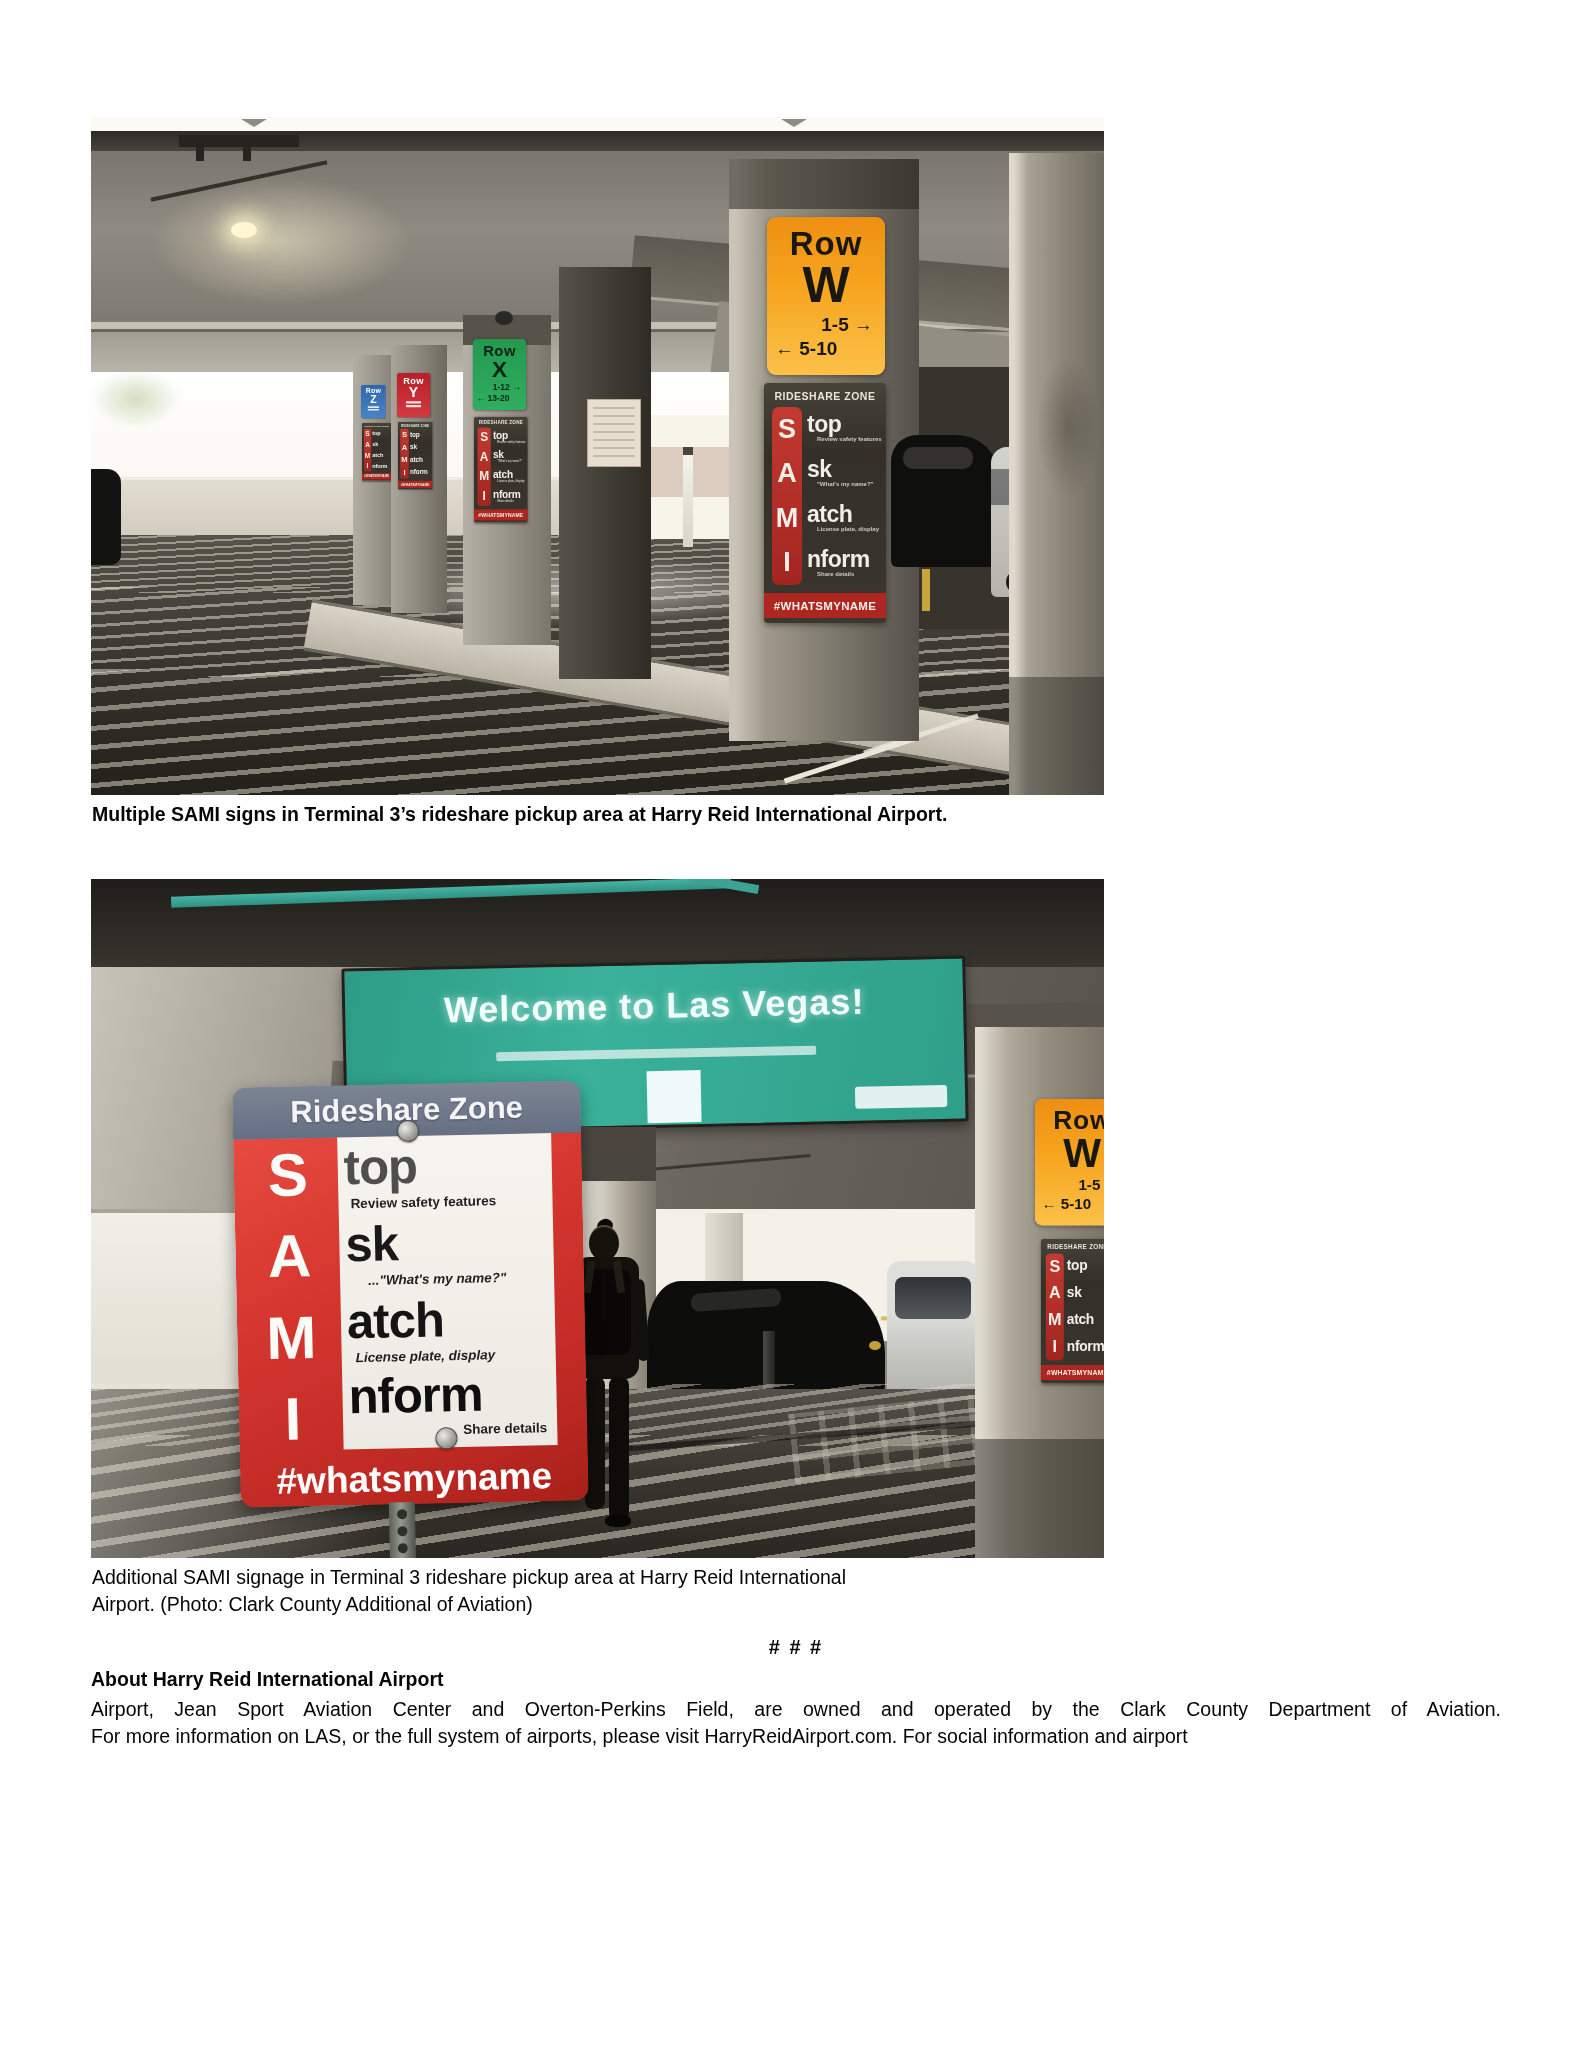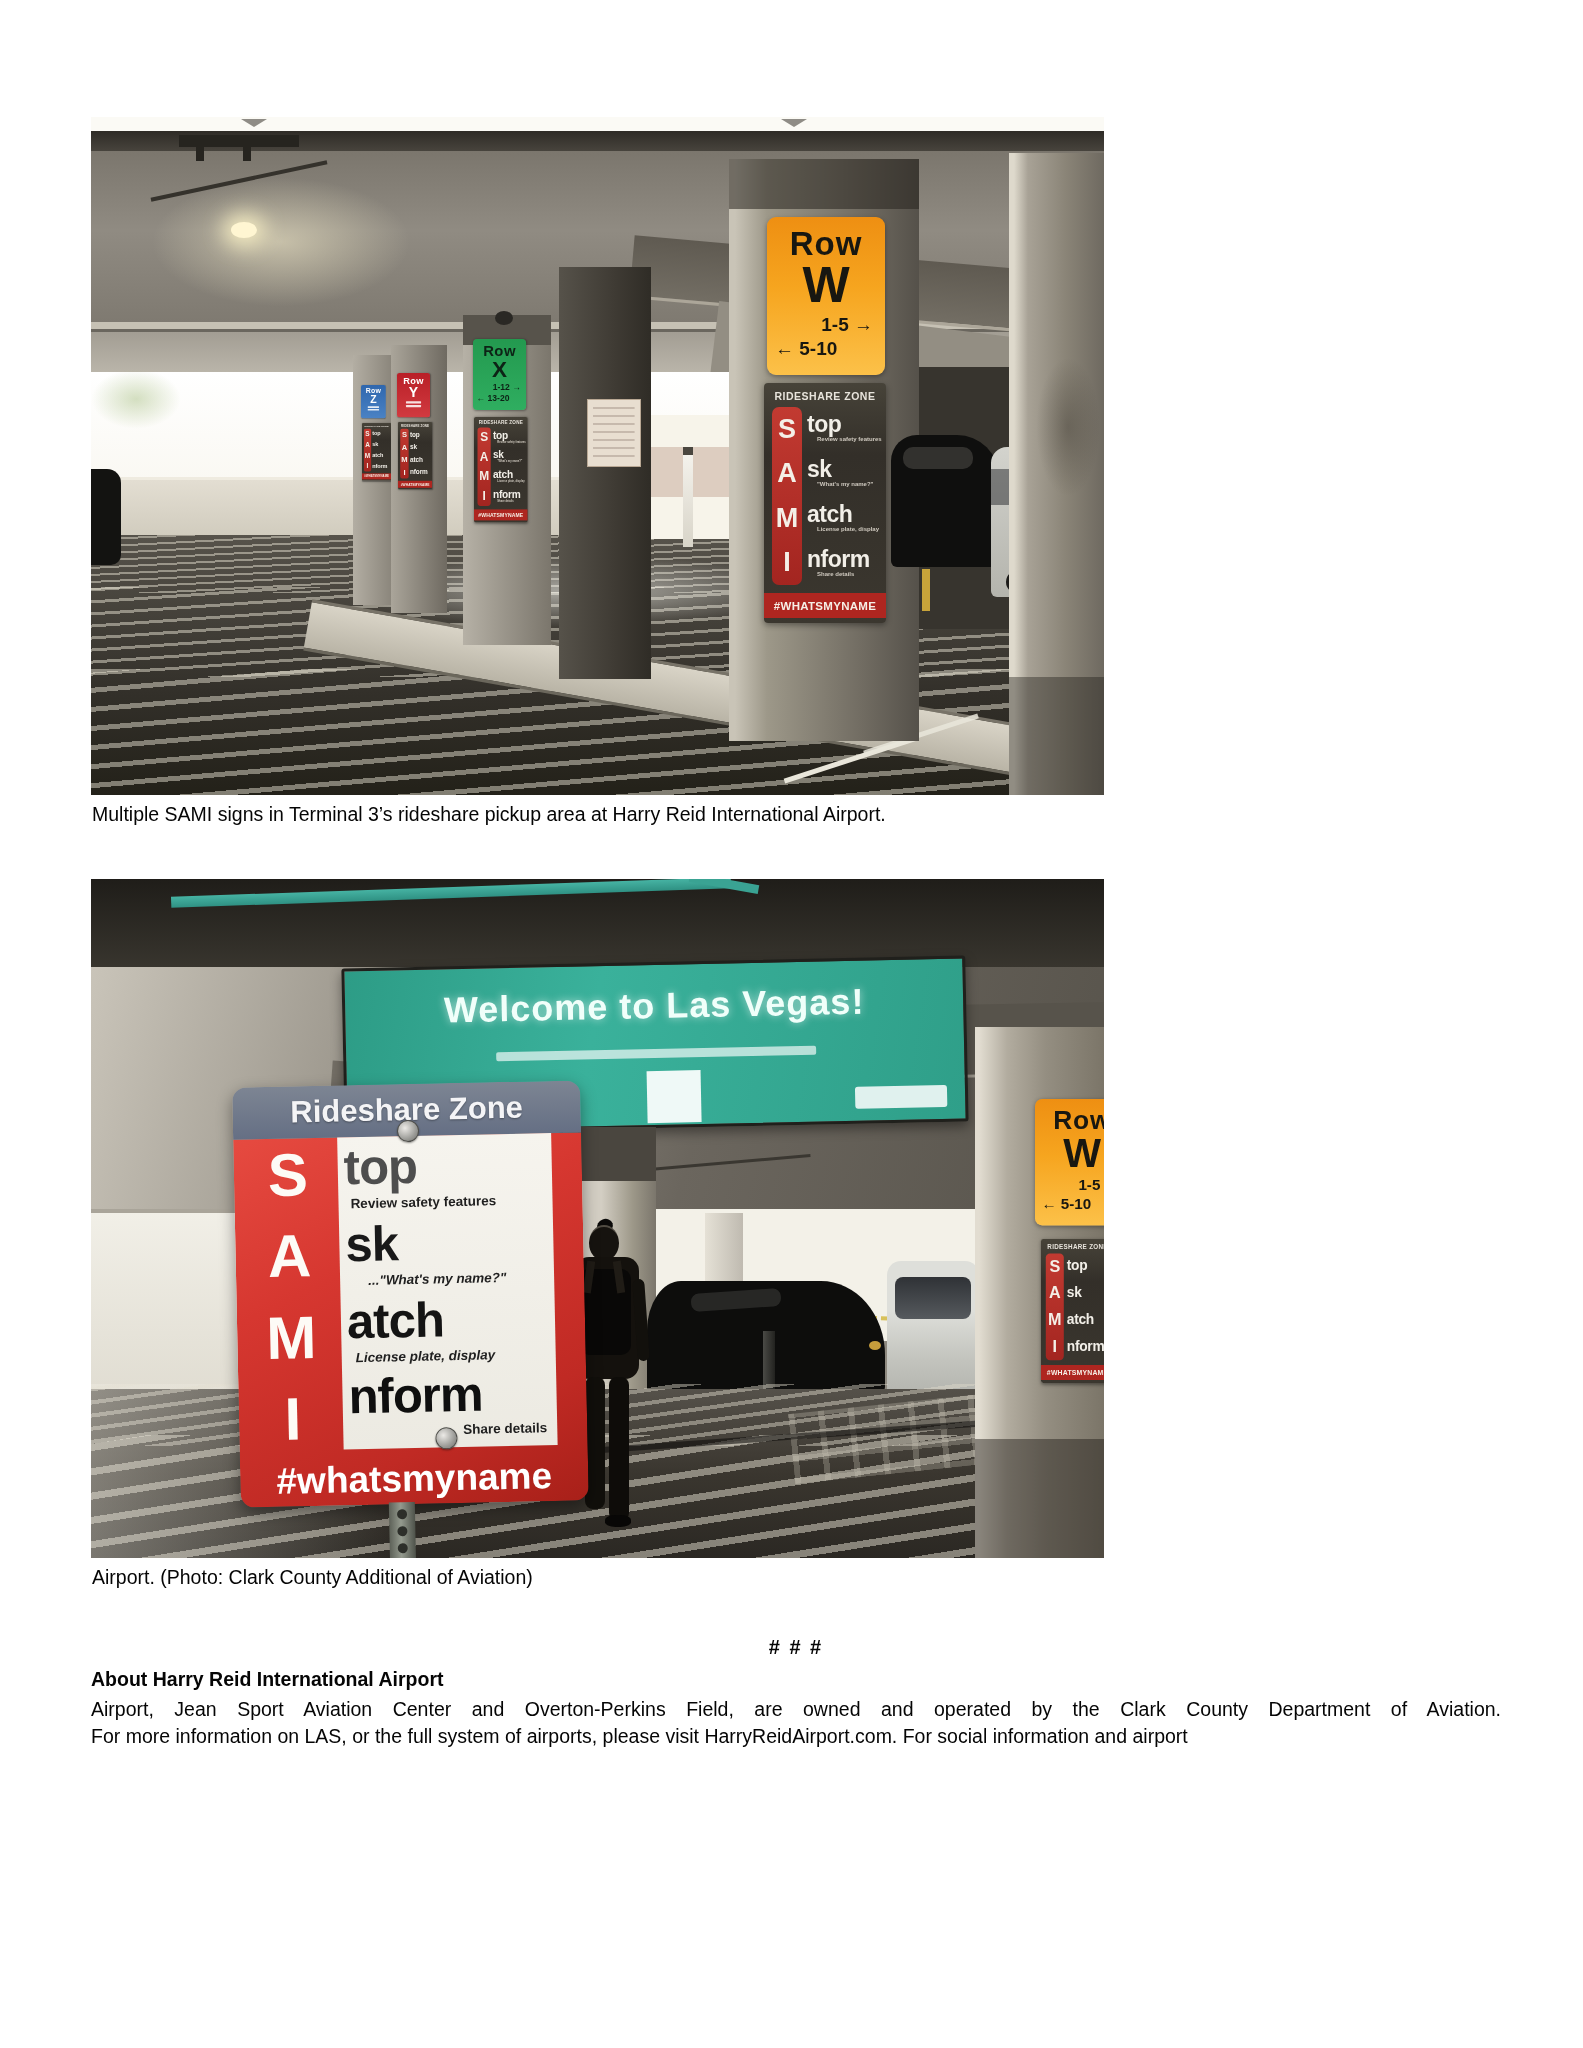--- a/index.html
+++ b/index.html
@@ -303,21 +303,21 @@
     <div class="ab" style="left:900px;top:330px;width:113px;height:150px;background:linear-gradient(180deg,#d3d3cd,#b4b4ad);border-radius:16px 16px 6px 6px;"></div>
     <div class="ab" style="left:900px;top:352px;width:113px;height:36px;background:rgba(35,38,42,.5);"></div>
     <div class="ab" style="left:915px;top:452px;width:30px;height:26px;background:#1c1b19;border-radius:50%;"></div>
 
     <div class="ab streaks" style="left:918px;top:36px;width:95px;height:642px;
          background:linear-gradient(90deg,#ded9cc 0 5px,#a8a296 20%,#8a8477 60%,#6e6960);"></div>
     <div class="ab" style="left:945px;top:240px;width:64px;height:140px;background:radial-gradient(ellipse,rgba(50,45,38,.35),transparent 70%);"></div>
     <div class="ab" style="left:918px;top:560px;width:95px;height:118px;background:rgba(30,27,22,.4);"></div>
   </figure>
 
-  <div class="caption" style="top:801px;">
+  <div class="caption" style="top:801px;font-weight:bold;">
     <div>Multiple SAMI signs in Terminal 3’s rideshare pickup area at Harry Reid International Airport.</div>
   </div>
 
   <figure class="photo" id="photo2" style="margin:0;">
 
     <div class="ab" style="left:0;top:0;width:1013px;height:92px;background:linear-gradient(180deg,#1f1d19,#39362f);"></div>
     <div class="ab" style="left:80px;top:8px;width:560px;height:11px;background:linear-gradient(180deg,#46b3a3,#2f9183);transform:rotate(-2deg);"></div>
     <div class="ab" style="left:598px;top:0;width:70px;height:9px;background:#3aa393;transform:rotate(10deg);"></div>
     <div class="ab" style="left:0;top:88px;width:1013px;height:252px;background:linear-gradient(105deg,#c9c4b9 0%,#8f8a80 35%,#6b665e 60%,#57534b);"></div>
     <div class="ab" style="left:470px;top:128px;width:543px;height:70px;background:#57534b;border-bottom:3px solid #9b968b;transform:rotate(-1deg);"></div>
@@ -435,20 +435,21 @@
       </div>
       <div class="post">
           <i></i>
           <i></i>
           <i></i>
         </div>
     </div>
   </figure>
 
   <div class="caption" style="top:1564px;">
+    <div>Additional SAMI signage in Terminal 3 rideshare pickup area at Harry Reid International</div>
     <div>Airport. (Photo: Clark County Additional of Aviation)</div>
   </div>
 
   <div class="separator"># # #</div>
   <div class="about-h">About Harry Reid International Airport</div>
   <div class="about-lines">
     <div class="jline">Airport, Jean Sport Aviation Center and Overton-Perkins Field, are owned and operated by the Clark County Department of Aviation.</div>
     <div>For more information on LAS, or the full system of airports, please visit HarryReidAirport.com. For social information and airport</div>
   </div>
 

